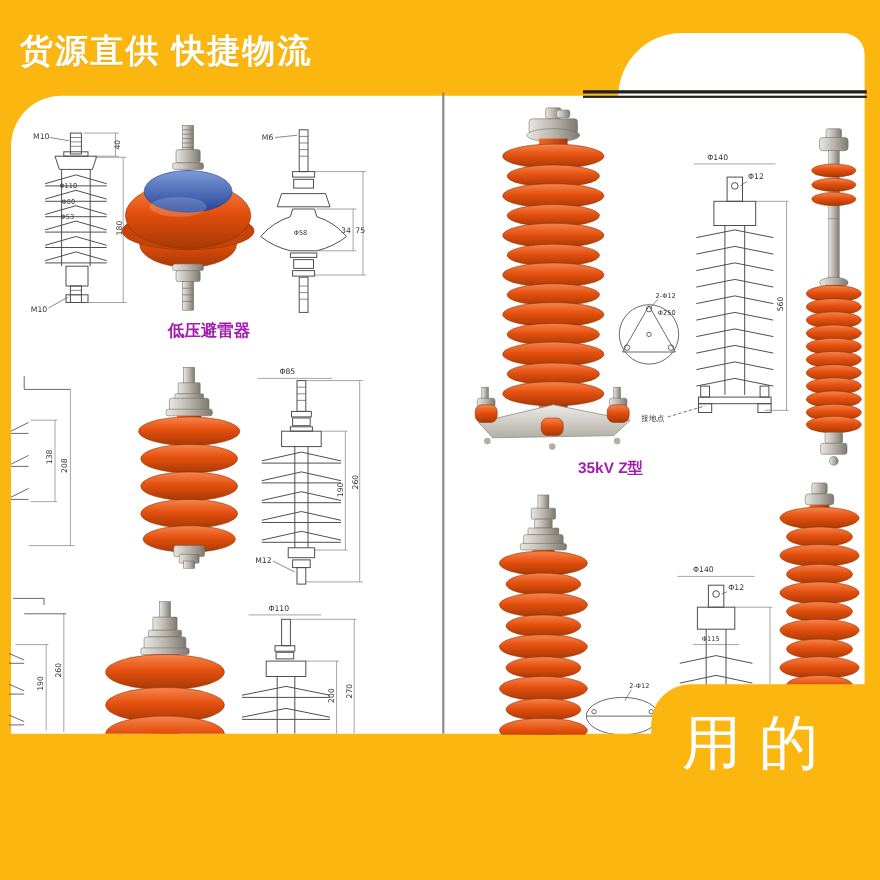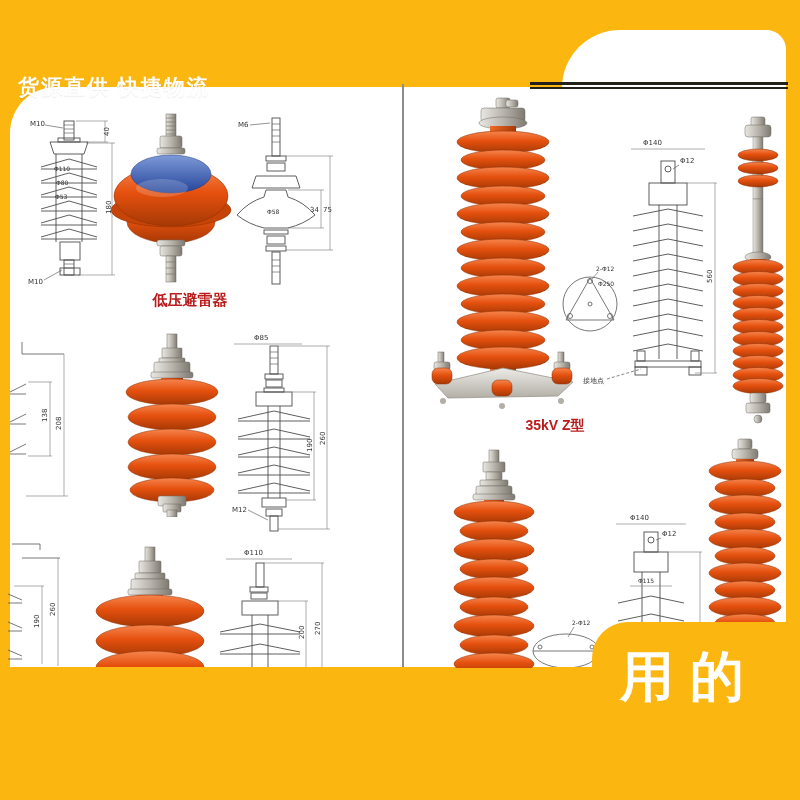--- a/index.html
+++ b/index.html
@@ -4,32 +4,32 @@
 <style>
   html,body{margin:0;padding:0;}
   .stage{position:relative;width:800px;height:800px;background:#FBB60F;overflow:hidden;
          font-family:"Liberation Sans","DejaVu Sans",sans-serif;}
   .abs{position:absolute;}
   .content-white{left:10px;top:87px;width:776px;height:580px;background:#fff;border-top-left-radius:46px;}
   .tab-white{left:562px;top:30px;width:224px;height:58px;background:#fff;
              border-top-left-radius:65px;border-top-right-radius:22px;}
   .rule-thick{left:530px;top:82px;width:258px;height:3px;background:#232019;}
   .rule-thin{left:530px;top:87px;width:258px;height:2px;background:#232019;}
-  .banner-title{left:18px;top:26px;color:#fff;font-size:21px;font-weight:bold;letter-spacing:2px;
-                text-shadow:0 1px 1px rgba(0,0,0,.08);white-space:nowrap;margin-top:47px;}
+  .banner-title{left:18px;top:26px;color:#fff;font-size:30px;font-weight:bold;letter-spacing:2px;
+                text-shadow:0 1px 1px rgba(0,0,0,.08);white-space:nowrap;}
   .divider{left:402px;top:84px;width:2px;height:583px;background:#8b8b8b;}
-  .caption{color:#b91c1c;font-weight:bold;font-size:15px;text-align:center;white-space:nowrap;}
+  .caption{color:#a21caf;font-weight:bold;font-size:15px;text-align:center;white-space:nowrap;}
   .dark-band{left:0;top:667px;width:600px;height:112px;background:#232019;
              -webkit-clip-path:polygon(0 0,98.6% 0,94.6% 100%,0 100%);
              clip-path:polygon(0 0,98.6% 0,94.6% 100%,0 100%);}
   .slogan{position:absolute;left:38px;top:32px;color:#fff;font-size:41px;font-weight:bold;
           letter-spacing:4px;white-space:nowrap;}
   .slogan .gap{display:inline-block;width:34px;}
   .corner-block{left:592px;top:622px;width:208px;height:178px;background:#FBB60F;border-top-left-radius:36px;}
-  .corner-text{position:absolute;left:28px;top:22px;color:#fff;font-size:54px;font-weight:bold;
+  .corner-text{position:absolute;left:28px;top:22px;color:#fff;font-size:54px;font-weight:normal;
                line-height:64px;letter-spacing:16px;white-space:nowrap;}
   svg{display:block;}
   svg text{font-family:"DejaVu Sans","Liberation Sans",sans-serif;fill:#333;}
   .t7{font-size:7px;} .t6{font-size:6px;}
 </style>
 </head>
 <body>
 
 <div class="stage">
 

